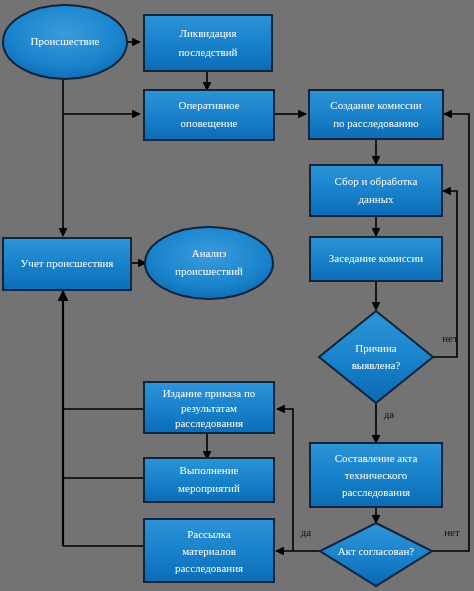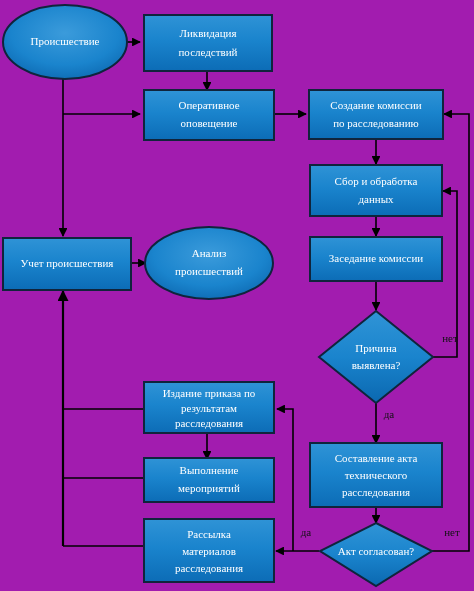--- a/index.html
+++ b/index.html
@@ -4,21 +4,21 @@
 <style>
   html, body {
     margin: 0;
     padding: 0;
     background: #ffffff;
   }
   #flowchart-root {
     position: relative;
     width: 474px;
     height: 591px;
-    background: #a21caf;
+    background: #737373;
     font-family: "Liberation Serif", "DejaVu Serif", serif;
     overflow: hidden;
   }
   #flow-svg {
     position: absolute;
     left: 0;
     top: 0;
     width: 474px;
     height: 591px;
   }

